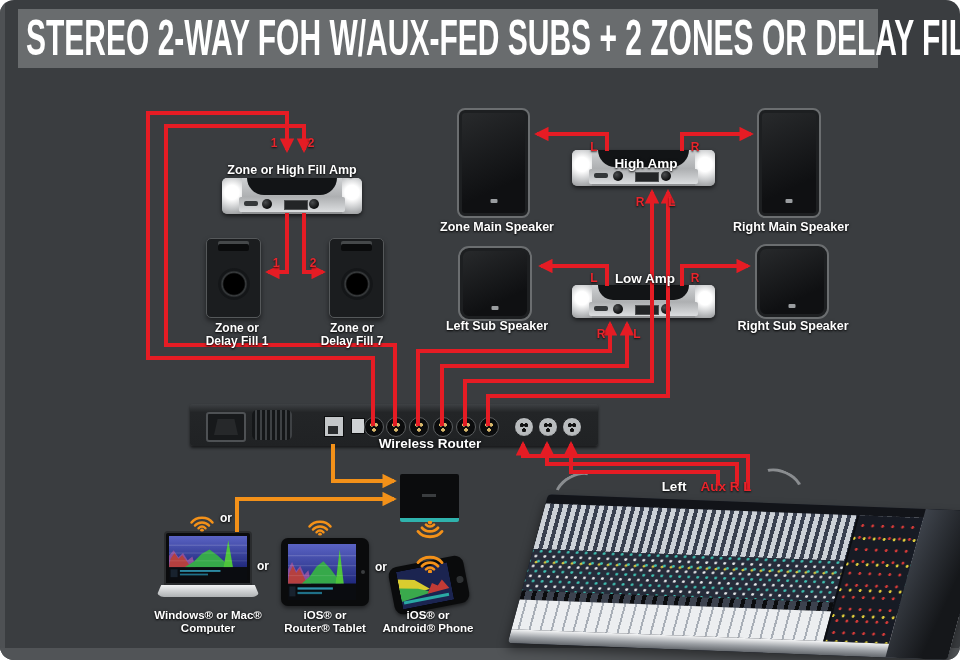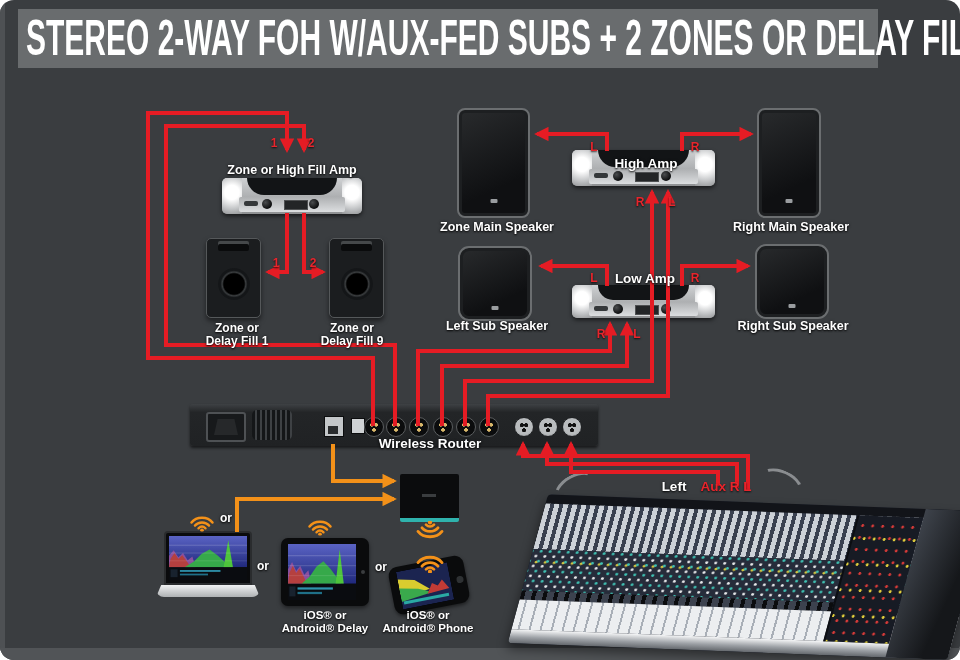--- a/index.html
+++ b/index.html
@@ -309,26 +309,30 @@
   <span class="lbl" style="left:497px;top:220px;font-size:12.5px;">Zone Main Speaker</span>
   <span class="lbl" style="left:791px;top:220px;font-size:12.5px;">Right Main Speaker</span>
   <span class="lbl" style="left:497px;top:319px;font-size:12.5px;">Left Sub Speaker</span>
   <span class="lbl" style="left:793px;top:319px;font-size:12.5px;">Right Sub Speaker</span>
   <div class="lbl2" style="left:237px;top:322px;font-size:12px;">
       <span>Zone or</span>
       <span>Delay Fill 1</span>
     </div>
   <div class="lbl2" style="left:352px;top:322px;font-size:12px;">
       <span>Zone or</span>
-      <span>Delay Fill 9</span>
+      <span>Delay Fill 7</span>
     </div>
   <span class="lbl big" style="left:430px;top:436px;">Wireless Router</span>
+  <div class="lbl2" style="left:208px;top:609px;">
+      <span>Windows® or Mac®</span>
+      <span>Computer</span>
+    </div>
   <div class="lbl2" style="left:325px;top:609px;">
       <span>iOS® or</span>
-      <span>Android® Delay</span>
+      <span>Router® Tablet</span>
     </div>
   <div class="lbl2" style="left:428px;top:609px;">
       <span>iOS® or</span>
       <span>Android® Phone</span>
     </div>
   <span class="lbl big" style="left:674px;top:479px;">Left</span>
   <span class="pl big" style="left:726px;top:479px;">Aux R L</span>
 
   <span class="lbl" style="left:226px;top:511px;font-size:12px;">or</span>
   <span class="lbl" style="left:263px;top:559px;font-size:12px;">or</span>

